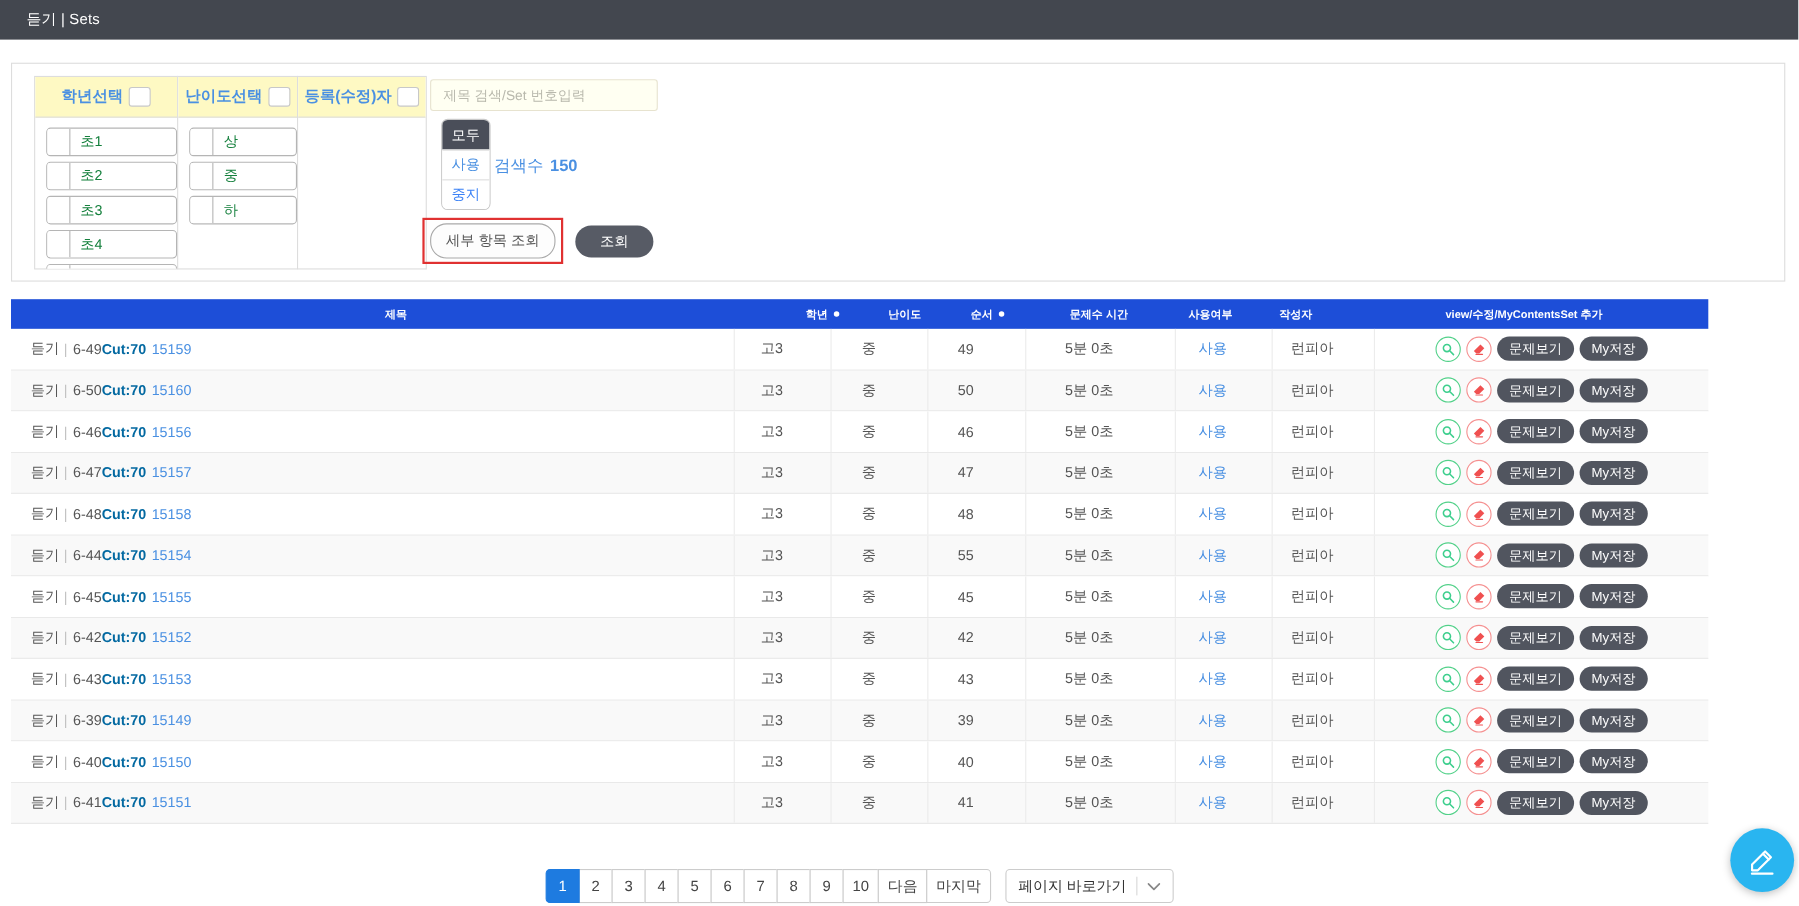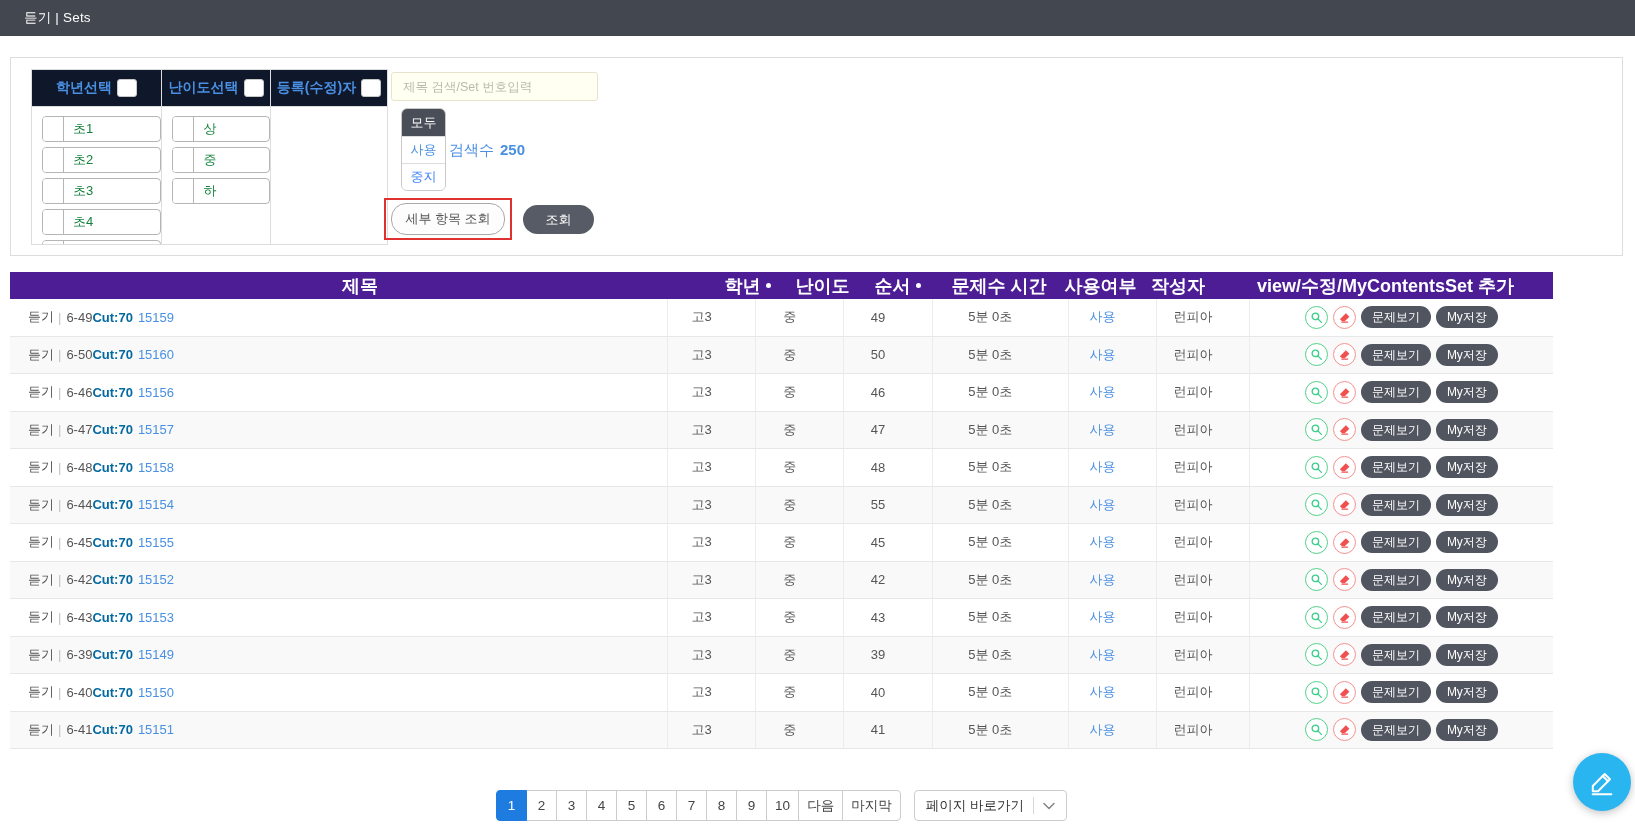--- a/index.html
+++ b/index.html
@@ -10,21 +10,21 @@
   }
   
   .topbar { height:36px; background:#43474f; color:#fff; display:flex; align-items:center;
             padding-left:24px; font-size:13.5px; letter-spacing:.2px; }
   
   .panel { position:absolute; left:10px; top:57px; width:1613px; height:199px;
            border:1px solid #ddd; background:#fff; }
   .fcols { position:absolute; left:20px; top:11px; display:flex; }
   .fcol { border:1px solid #ddd; margin-left:-1px; height:176px; overflow:hidden; background:#fff; }
   .fcol:first-child { margin-left:0; }
-  .fcol-head { height:37px; background:#0f172a; border-bottom:1px solid #ddd;
+  .fcol-head { height:37px; background:#fef9c3; border-bottom:1px solid #ddd;
                display:flex; align-items:center; justify-content:center; gap:5px;
                color:#4a90e2; font-size:14px; font-weight:bold; }
   .cbx { width:20px; height:18px; background:#fff; border:1px solid #c8c8c8; border-radius:3px;
          display:inline-block; cursor:pointer; }
   .chip { display:flex; align-items:stretch; border:1px solid #b5b5b5; border-radius:4px;
           height:26px; margin:5px 0 0 10px; background:#fff; overflow:hidden; cursor:pointer; }
   .chip:first-child { margin-top:9px; }
   .chip-box { width:21px; border-right:1px solid #b5b5b5; background:#fff; }
   .chip-label { display:flex; align-items:center; justify-content:center; padding:0 9px;
                 font-size:13px; color:#15803d; min-width:32px; }
@@ -45,22 +45,22 @@
   .count b { margin-left:6px; font-size:15px; }
   .detail-box { position:absolute; left:373px; top:140px; width:128px; height:42px;
                 border:2px solid #e03131; display:flex; align-items:center; justify-content:center; }
   .detail-btn { border:1px solid #a9a9a9; border-radius:15px; background:#fdfdfd; color:#555;
                 font-size:13px; padding:6px 13px; cursor:pointer; font-family:inherit; }
   .submit-btn { position:absolute; left:512px; top:147px; width:71px; height:29px;
                 background:#575b65; color:#fff; border:none; border-radius:15px;
                 font-size:13px; cursor:pointer; font-family:inherit; }
   
   .table { position:absolute; left:10px; top:272px; width:1543px; }
-  .thead { display:flex; background:#4c1d95; color:#fff; height:27px; align-items:center;
-           font-size:18px; font-weight:bold; }
+  .thead { display:flex; background:#1d4ed8; color:#fff; height:27px; align-items:center;
+           font-size:10px; font-weight:bold; }
   .th { display:flex; align-items:center; justify-content:center; height:100%; }
   .dot { width:5px; height:5px; border-radius:50%; background:#fff; display:inline-block;
          margin-left:5px; }
   .trow { display:flex; height:37.5px; align-items:stretch; border-bottom:1px solid #e7e7e7;
           font-size:13px; color:#555; background:#fff;gap:20px; }
   .trow:nth-child(even) { background:#f9f9f9; }
   .td { display:flex; align-items:center; justify-content:center; border-left:1px solid #ececec; }
   .td:first-child { border-left:none; justify-content:flex-start; padding-left:18px; }
   .t-sep { color:#c2c2c2; margin:0 5px 0 4px; }
   .t-cut { color:#0369a1; font-weight:700; }
@@ -160,21 +160,21 @@
 
   <input class="search-input" type="text" placeholder="제목 검색/Set 번호입력" style="">
 
   <div class="tabs">
       <div class="tab active">모두</div>
       <div class="tab blue">사용</div>
       <div class="tab red">중지</div>
     </div>
 
   <div class="count">
-    <span>검색수</span><b>250</b>
+    <span>검색수</span><b>150</b>
   </div>
 
   <div class="detail-box">
     <button class="detail-btn">세부 항목 조회</button>
   </div>
 
   <button class="submit-btn">조회</button>
 </div>
 
 <div class="table">

